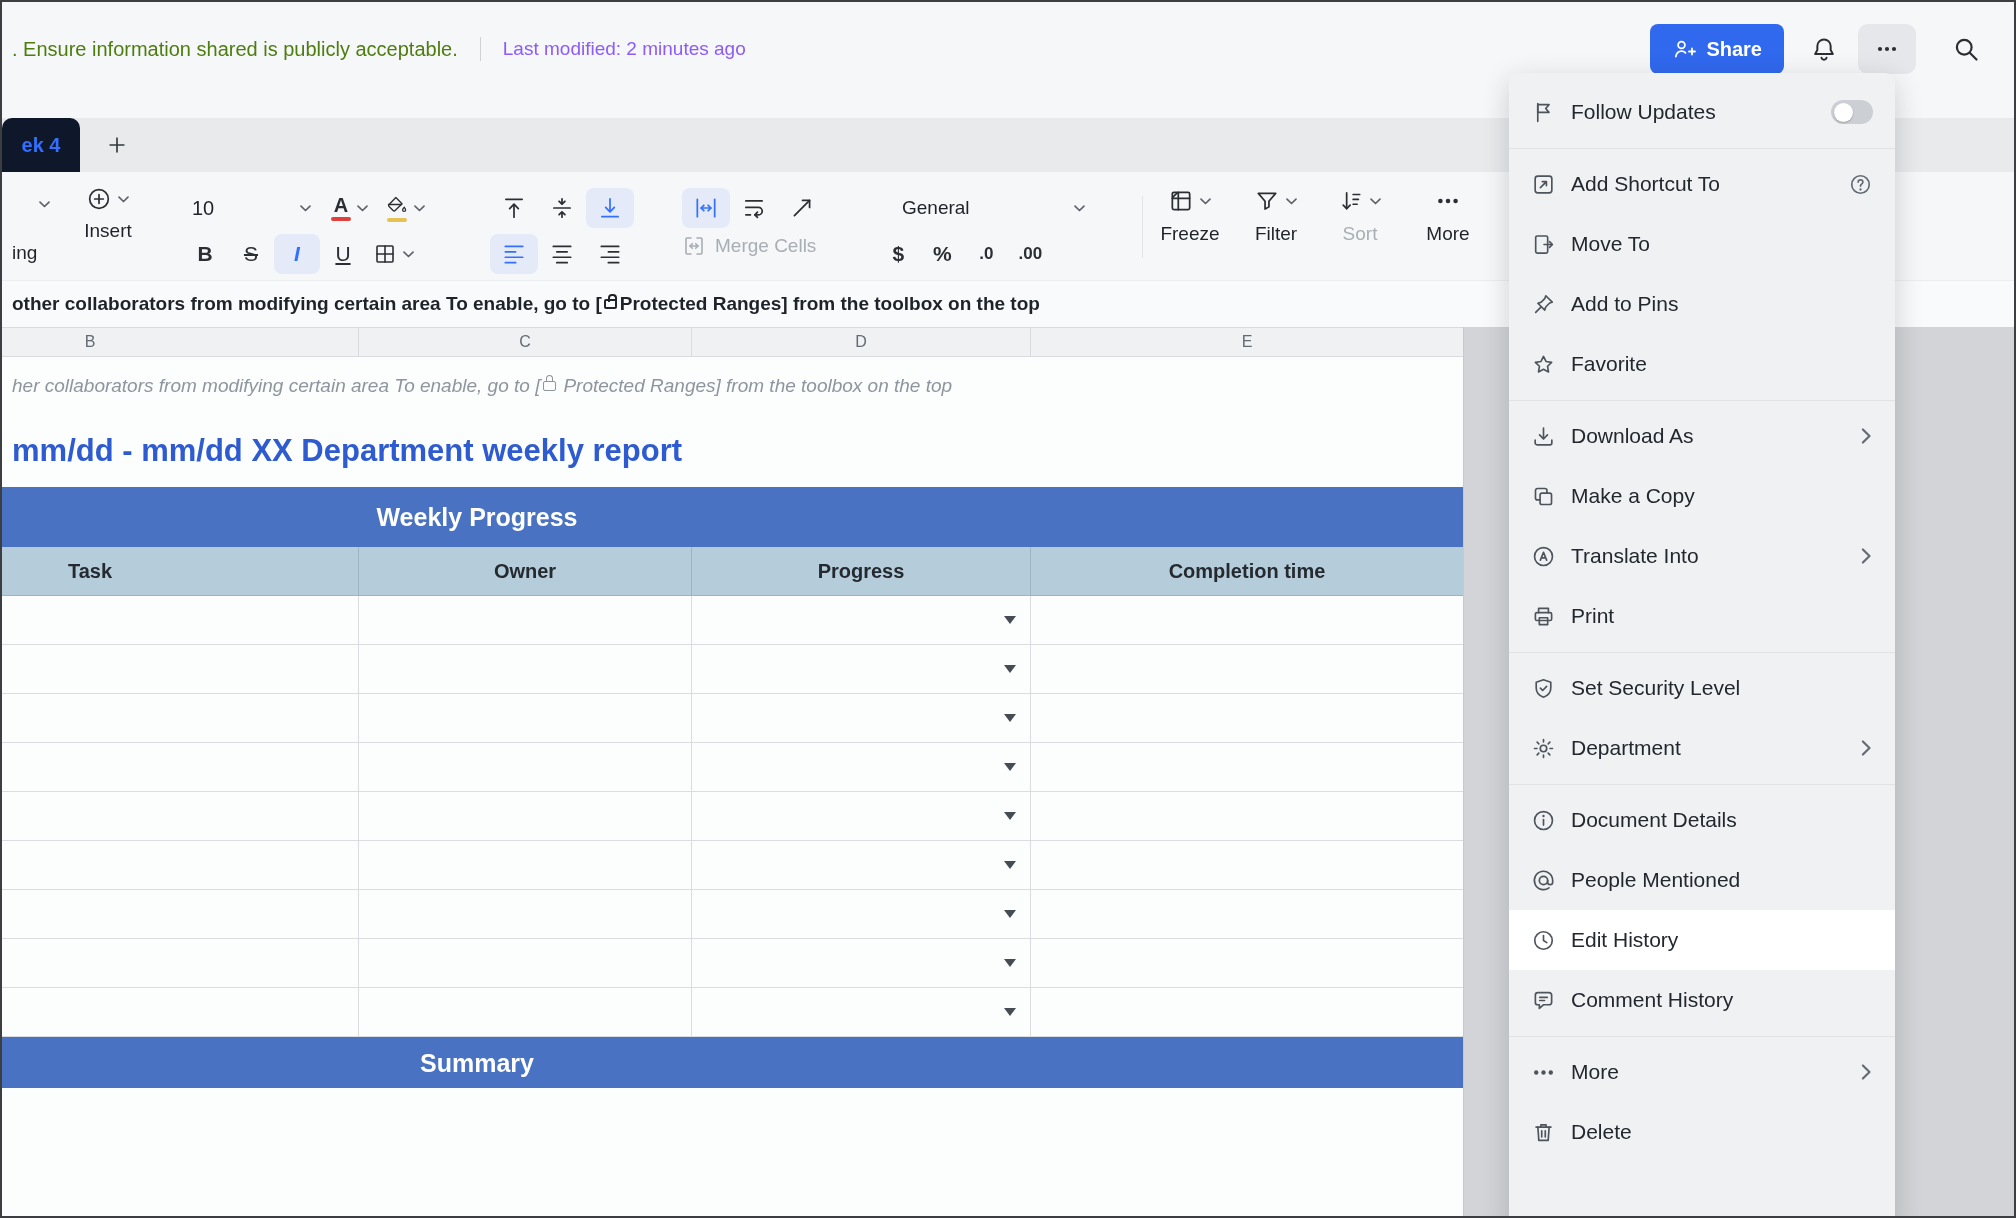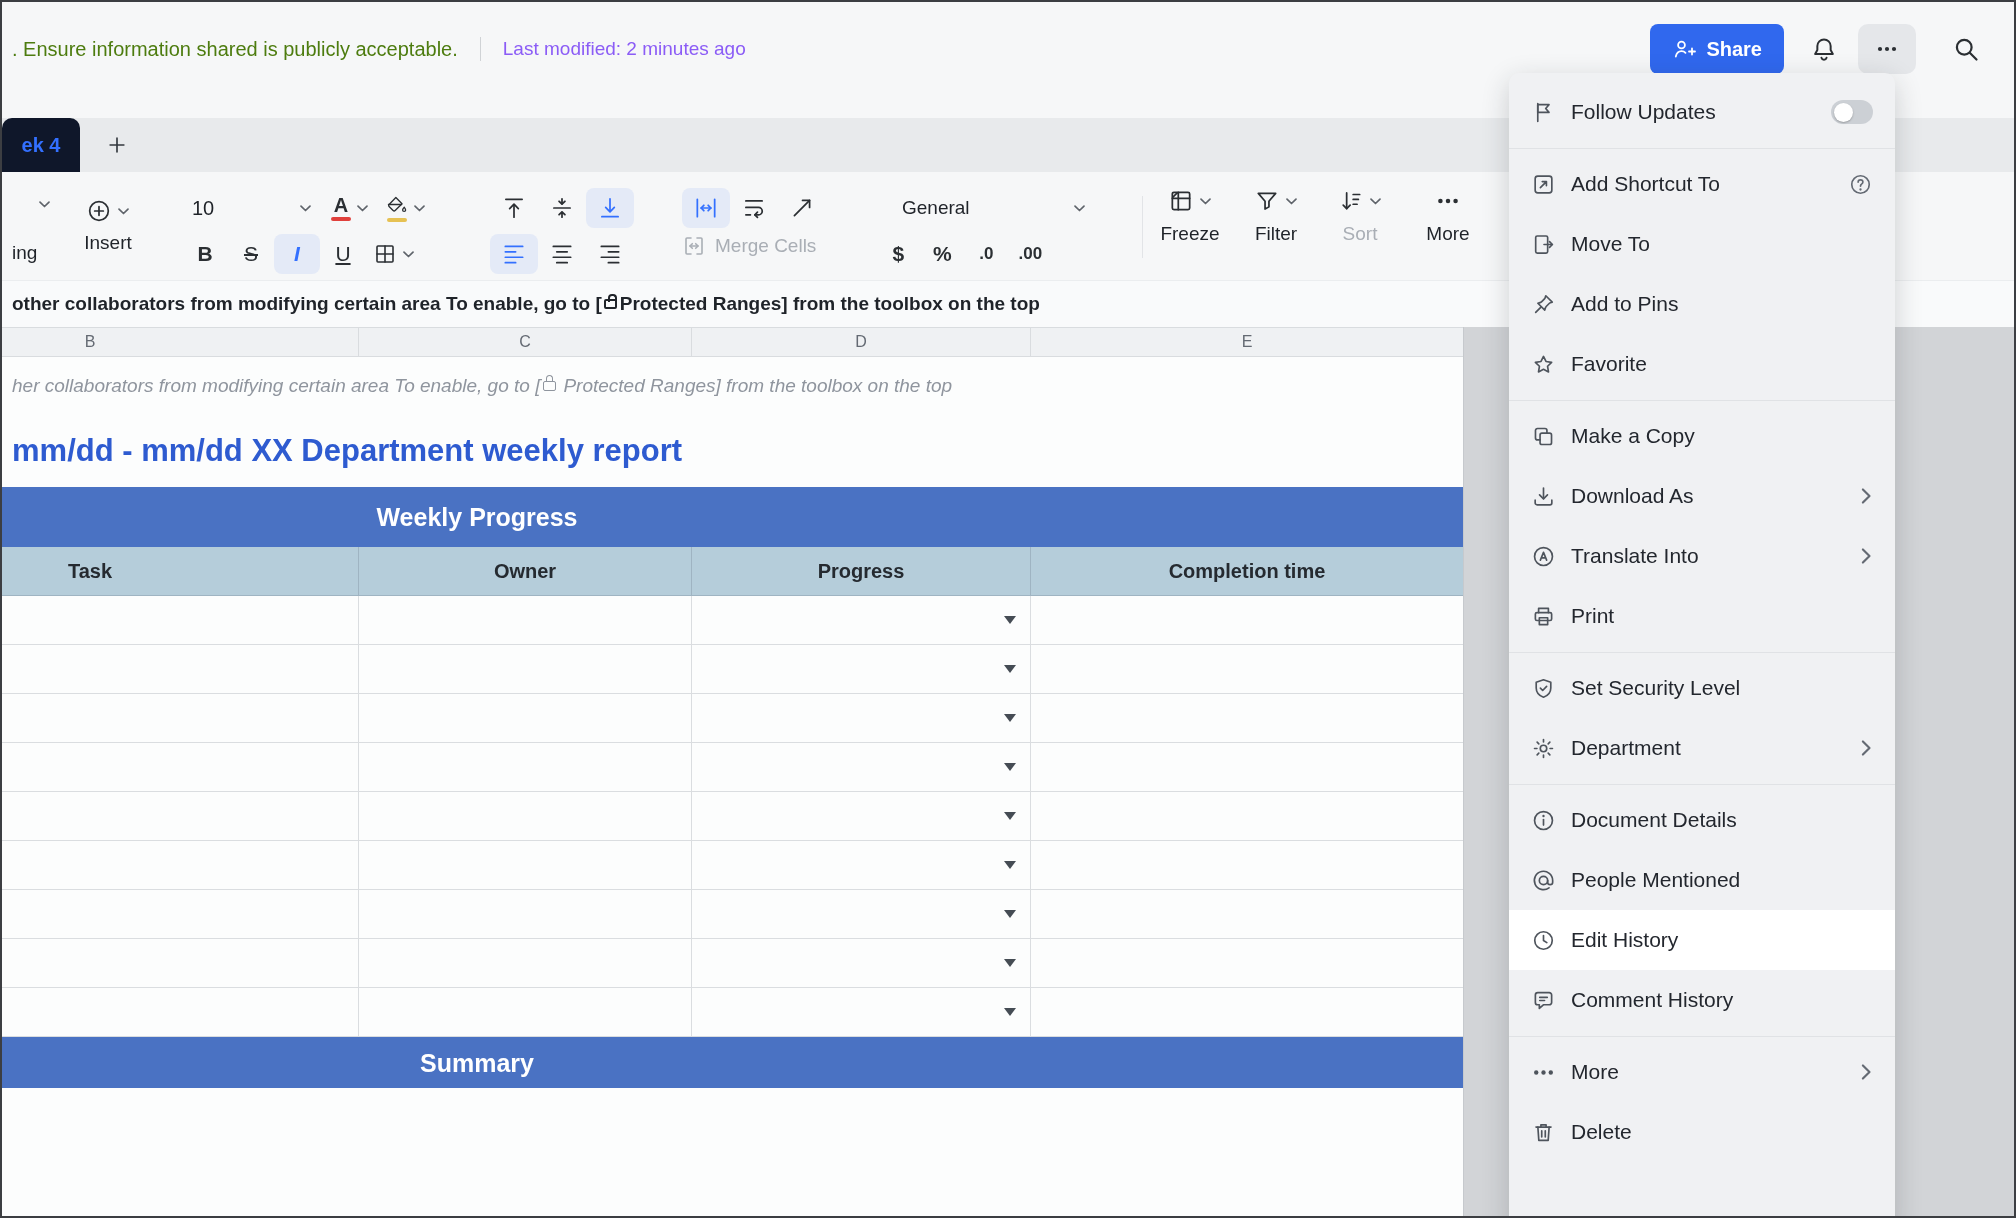--- a/index.html
+++ b/index.html
@@ -23,21 +23,21 @@
 .tabbar{position:absolute;left:0;top:116px;width:100%;height:54px;background:#e8eaec}
 .tab-active{position:absolute;left:0;top:0;width:78px;height:54px;background:#0f172a;border-radius:10px 10px 0 0;display:flex;align-items:center;justify-content:center;color:#3370ff;font-size:20px;font-weight:600}
 .addtab{position:absolute;left:104px;top:16px;color:#33383e}
 
 
 .toolbar{position:absolute;left:0;top:170px;width:100%;height:109px;background:#f6f7f8;border-bottom:1px solid #ebedef}
 .chev{width:13px;height:9px;color:#5f646b;flex:none}
 .partial-chev{position:absolute;left:36px;top:28px}
 .partial-label{position:absolute;left:10px;top:70px}
 .tb-label{font-size:19px;color:#1f2329;white-space:nowrap}
-.insert-col{position:absolute;left:58px;top:26px;width:96px;display:flex;flex-direction:column;align-items:center;gap:8px}
+.insert-col{position:absolute;left:58px;top:14px;width:96px;display:flex;flex-direction:column;align-items:center;gap:8px}
 .irow{display:flex;align-items:center;gap:5px;color:#2b2f33}
 .row1,.row2{position:absolute;left:180px;height:40px;display:flex;align-items:flex-start}
 .row1{top:16px}.row2{top:62px}
 .gap48{width:48px;flex:none}.gap56{width:56px;flex:none}.gap60{width:60px;flex:none}.gap68{width:68px;flex:none}.gap70{width:70px;flex:none}
 .tbtn{height:40px;display:flex;align-items:center;justify-content:center;border-radius:8px;color:#2b2f33;flex:none}
 .tbtn.sq{width:48px}
 .tbtn.lbtn{width:46px;font-size:21px}
 .tbtn.wbtn{width:56px;gap:5px}
 .tbtn.numbtn{width:44px;font-size:21px;font-weight:600}
 .tbtn.numbtn.small{font-size:17px}
@@ -580,44 +580,44 @@
           <svg viewBox="0 0 24 24" fill="none" stroke="currentColor" stroke-width="1.6" stroke-linecap="round" stroke-linejoin="round">
             <path d="M12 4.2l2.4 4.9 5.4.8-3.9 3.8.9 5.4-4.8-2.5-4.8 2.5.9-5.4-3.9-3.8 5.4-.8z"></path>
           </svg>
         </span>
         <span class="mi-label">Favorite</span>
       </div>
       <div class="menu-divider"></div>
       <div class="menu-item">
         <span class="mi-icon">
           <svg viewBox="0 0 24 24" fill="none" stroke="currentColor" stroke-width="1.6" stroke-linecap="round" stroke-linejoin="round">
-            <rect x="8.7" y="8.7" width="11" height="11" rx="1.8"></rect>
-            <path d="M15.3 8.7V6.2a1.9 1.9 0 0 0-1.9-1.9H6.2a1.9 1.9 0 0 0-1.9 1.9v7.2a1.9 1.9 0 0 0 1.9 1.9h2.5"></path>
-          </svg>
-        </span>
-        <span class="mi-label">Make a Copy</span>
-      </div>
-      <div class="menu-item">
-        <span class="mi-icon">
-          <svg viewBox="0 0 24 24" fill="none" stroke="currentColor" stroke-width="1.6" stroke-linecap="round" stroke-linejoin="round">
             <path d="M12 3.8V14"></path>
             <path d="M8.2 10.4L12 14.2l3.8-3.8"></path>
             <path d="M4 15.5v2.7A1.8 1.8 0 0 0 5.8 20h12.4a1.8 1.8 0 0 0 1.8-1.8v-2.7"></path>
           </svg>
         </span>
         <span class="mi-label">Download As</span>
         <span class="mi-right">
           <svg viewBox="0 0 10 15" fill="none" stroke="currentColor" stroke-width="1.8" stroke-linecap="round" stroke-linejoin="round">
             <path d="M2 2l5.5 5.5L2 13"></path>
           </svg>
         </span>
       </div>
       <div class="menu-item">
         <span class="mi-icon">
           <svg viewBox="0 0 24 24" fill="none" stroke="currentColor" stroke-width="1.6" stroke-linecap="round" stroke-linejoin="round">
+            <rect x="8.7" y="8.7" width="11" height="11" rx="1.8"></rect>
+            <path d="M15.3 8.7V6.2a1.9 1.9 0 0 0-1.9-1.9H6.2a1.9 1.9 0 0 0-1.9 1.9v7.2a1.9 1.9 0 0 0 1.9 1.9h2.5"></path>
+          </svg>
+        </span>
+        <span class="mi-label">Make a Copy</span>
+      </div>
+      <div class="menu-item">
+        <span class="mi-icon">
+          <svg viewBox="0 0 24 24" fill="none" stroke="currentColor" stroke-width="1.6" stroke-linecap="round" stroke-linejoin="round">
             <circle cx="12" cy="12" r="8.6"></circle>
             <path d="M9 15.5L12 8l3 7.5M10 13.3h4"></path>
           </svg>
         </span>
         <span class="mi-label">Translate Into</span>
         <span class="mi-right">
           <svg viewBox="0 0 10 15" fill="none" stroke="currentColor" stroke-width="1.8" stroke-linecap="round" stroke-linejoin="round">
             <path d="M2 2l5.5 5.5L2 13"></path>
           </svg>
         </span>

